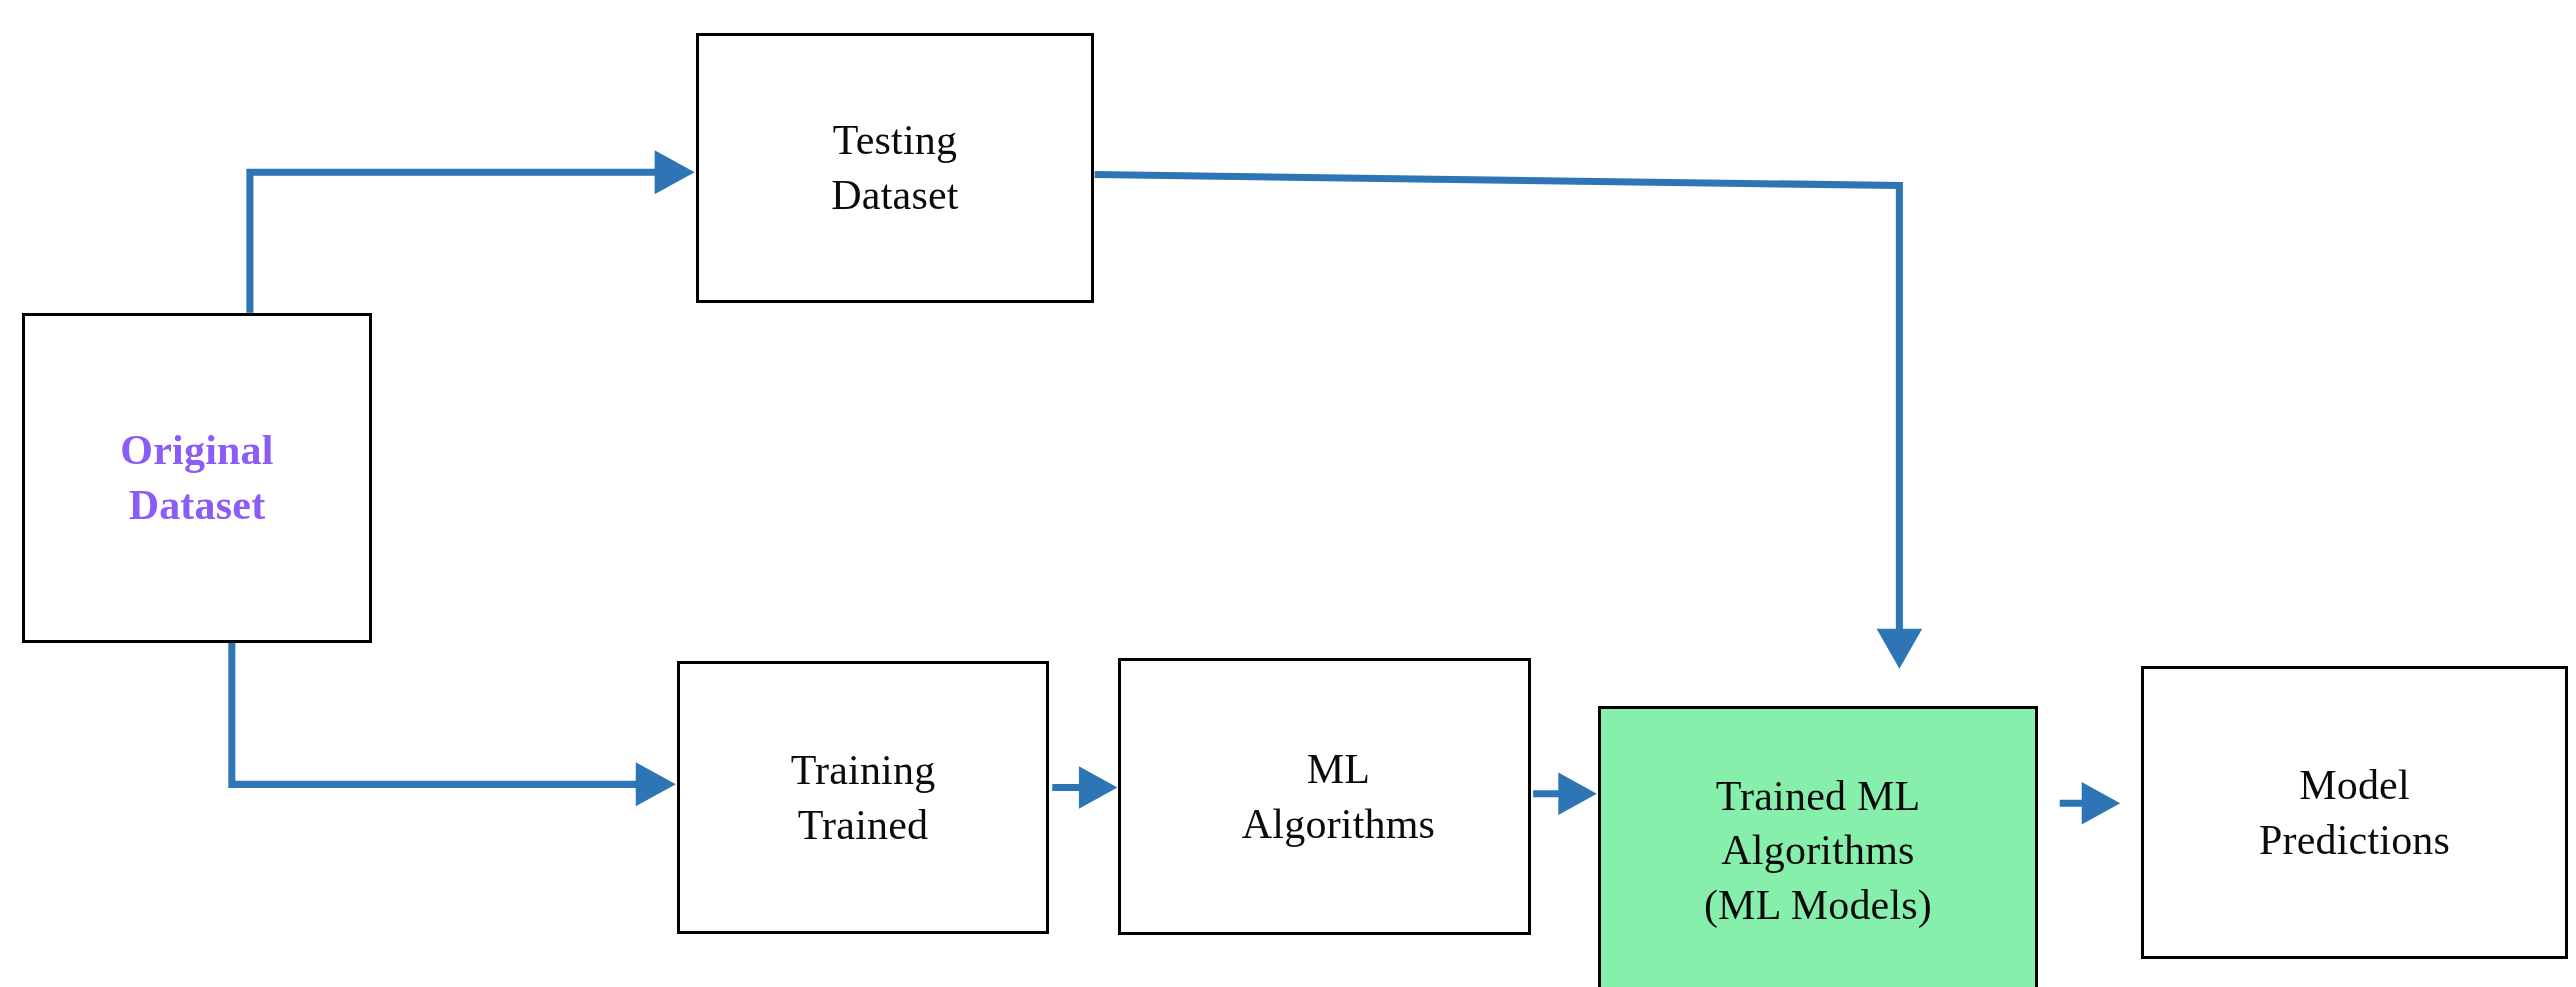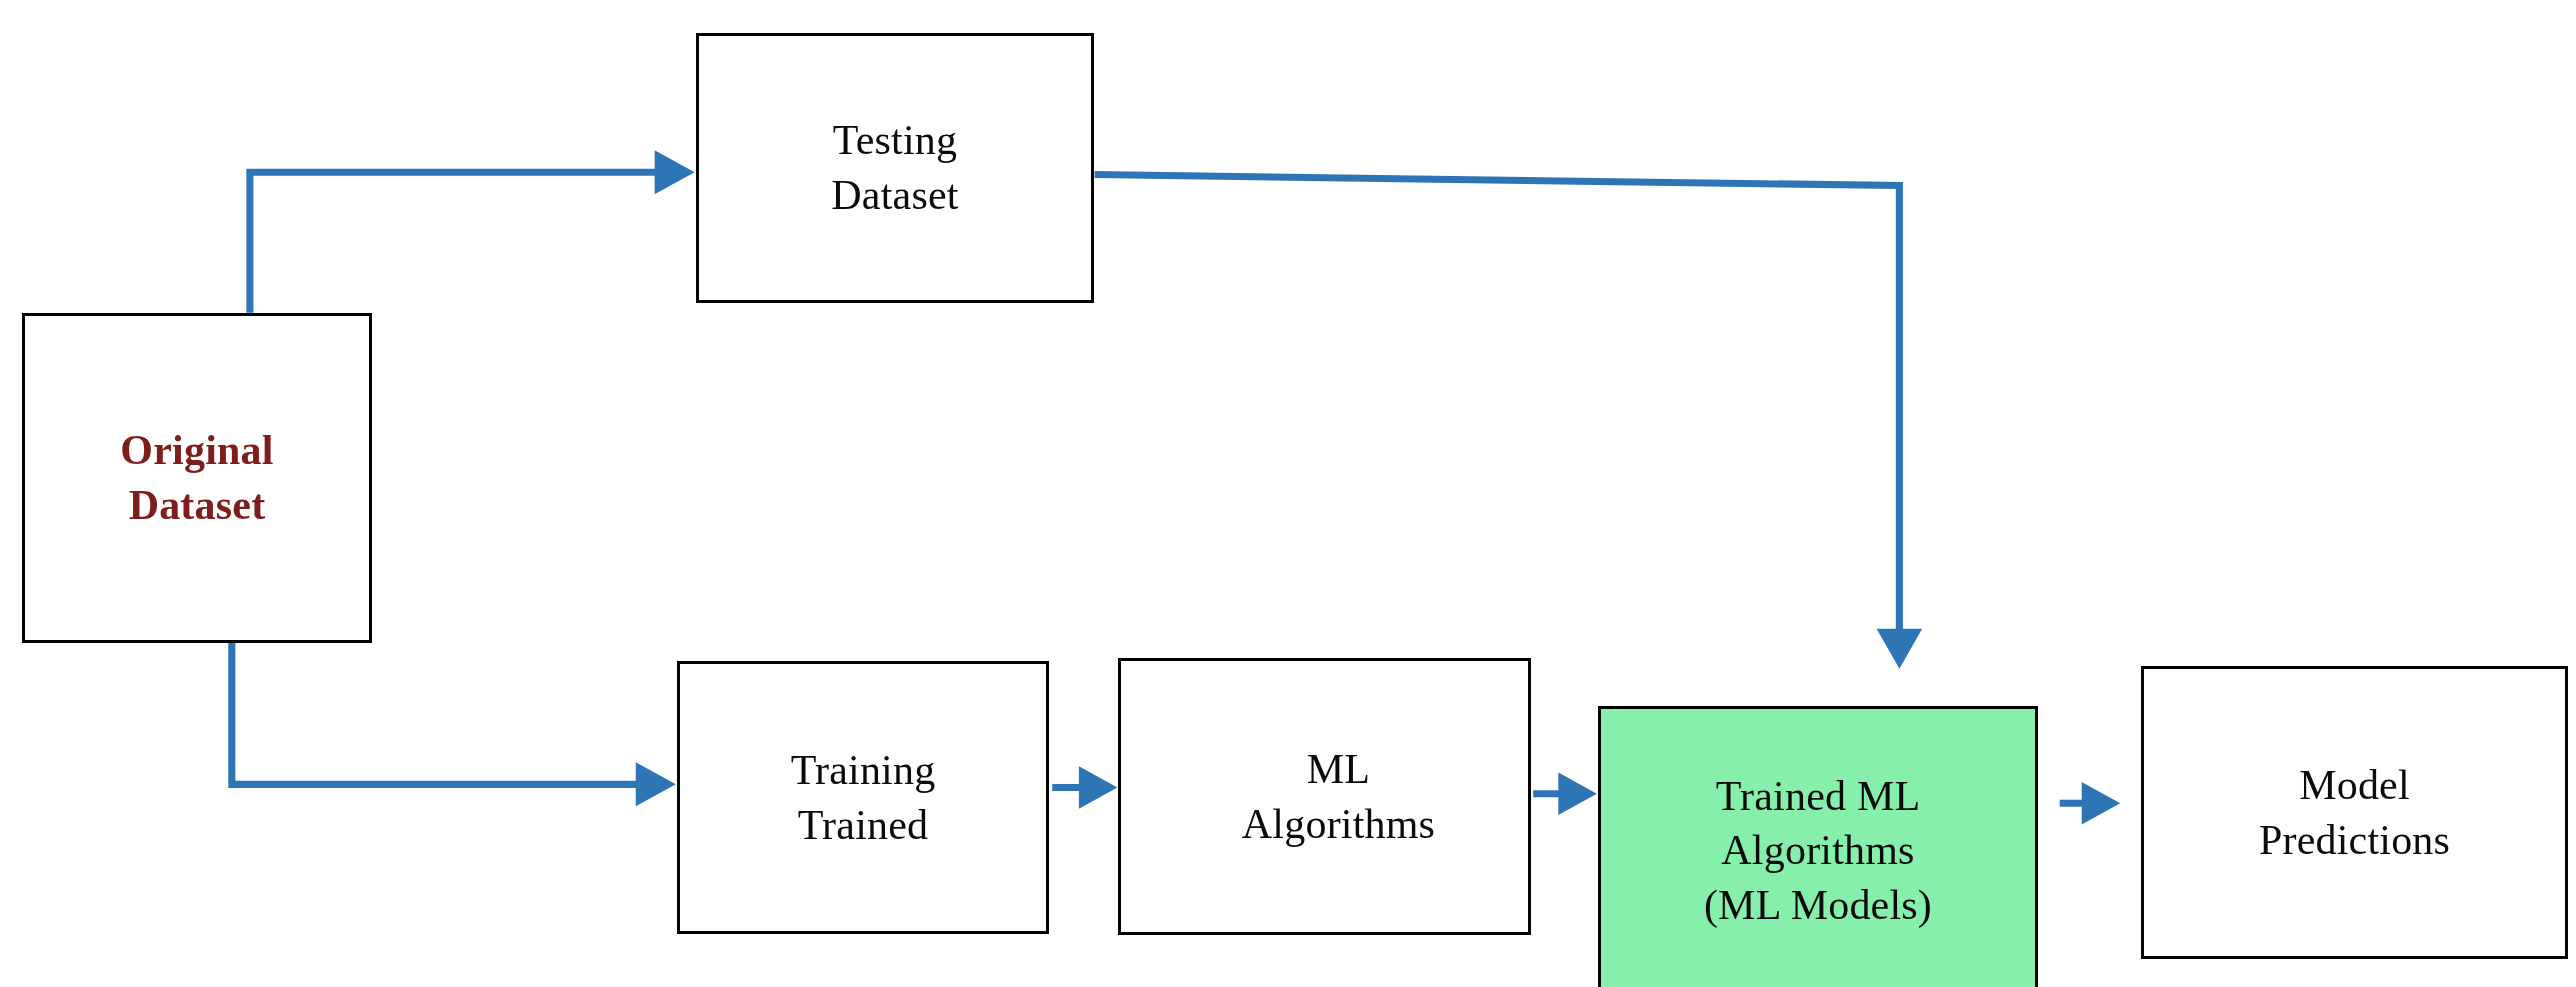--- a/index.html
+++ b/index.html
@@ -87,21 +87,21 @@
       <polygon points="2698,1022 2649,995 2649,1049" fill="#2E75B6"></polygon>
     </g>
   </svg>
 
   <div class="node" style="left: 696px; top: 33px; width: 398px; height: 270px; border-color: rgb(0, 0, 0); background: rgb(255, 255, 255);">
     <span class="node-label" style="color: rgb(11, 11, 11);">Testing
 Dataset</span>
   </div>
 
   <div class="node bold" style="left: 22px; top: 313px; width: 350px; height: 330px; border-color: rgb(0, 0, 0); background: rgb(255, 255, 255);">
-    <span class="node-label" style="color: #7f1d1d;">Original
+    <span class="node-label" style="color: #8b5cf6;">Original
 Dataset</span>
   </div>
 
   <div class="node" style="left: 677px; top: 661px; width: 372px; height: 273px; border-color: rgb(0, 0, 0); background: rgb(255, 255, 255);">
     <span class="node-label" style="color: rgb(11, 11, 11);">Training
 Trained</span>
   </div>
 
   <div class="node" style="left: 1118px; top: 658px; width: 413px; height: 277px; border-color: rgb(0, 0, 0); background: rgb(255, 255, 255); padding-left: 28px;">
     <span class="node-label" style="color: rgb(11, 11, 11);">ML

